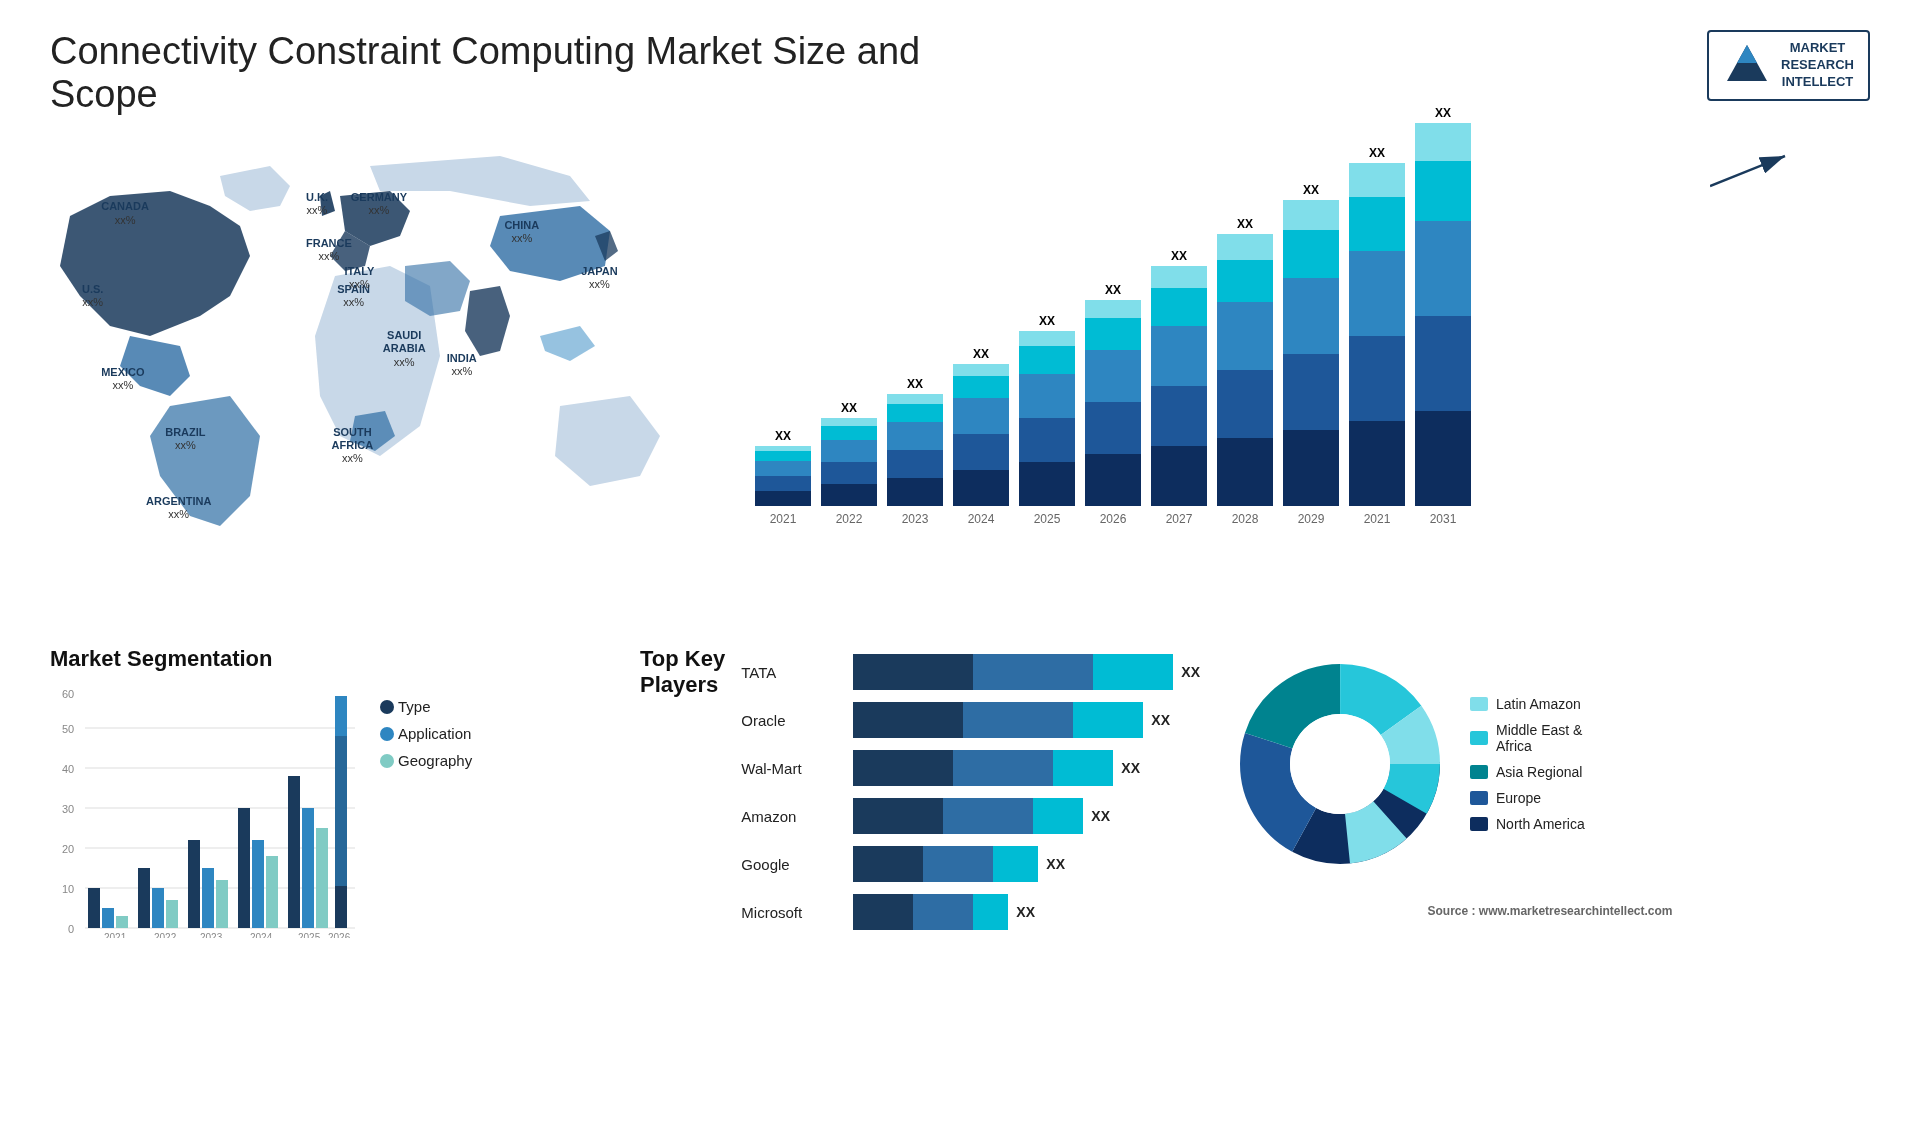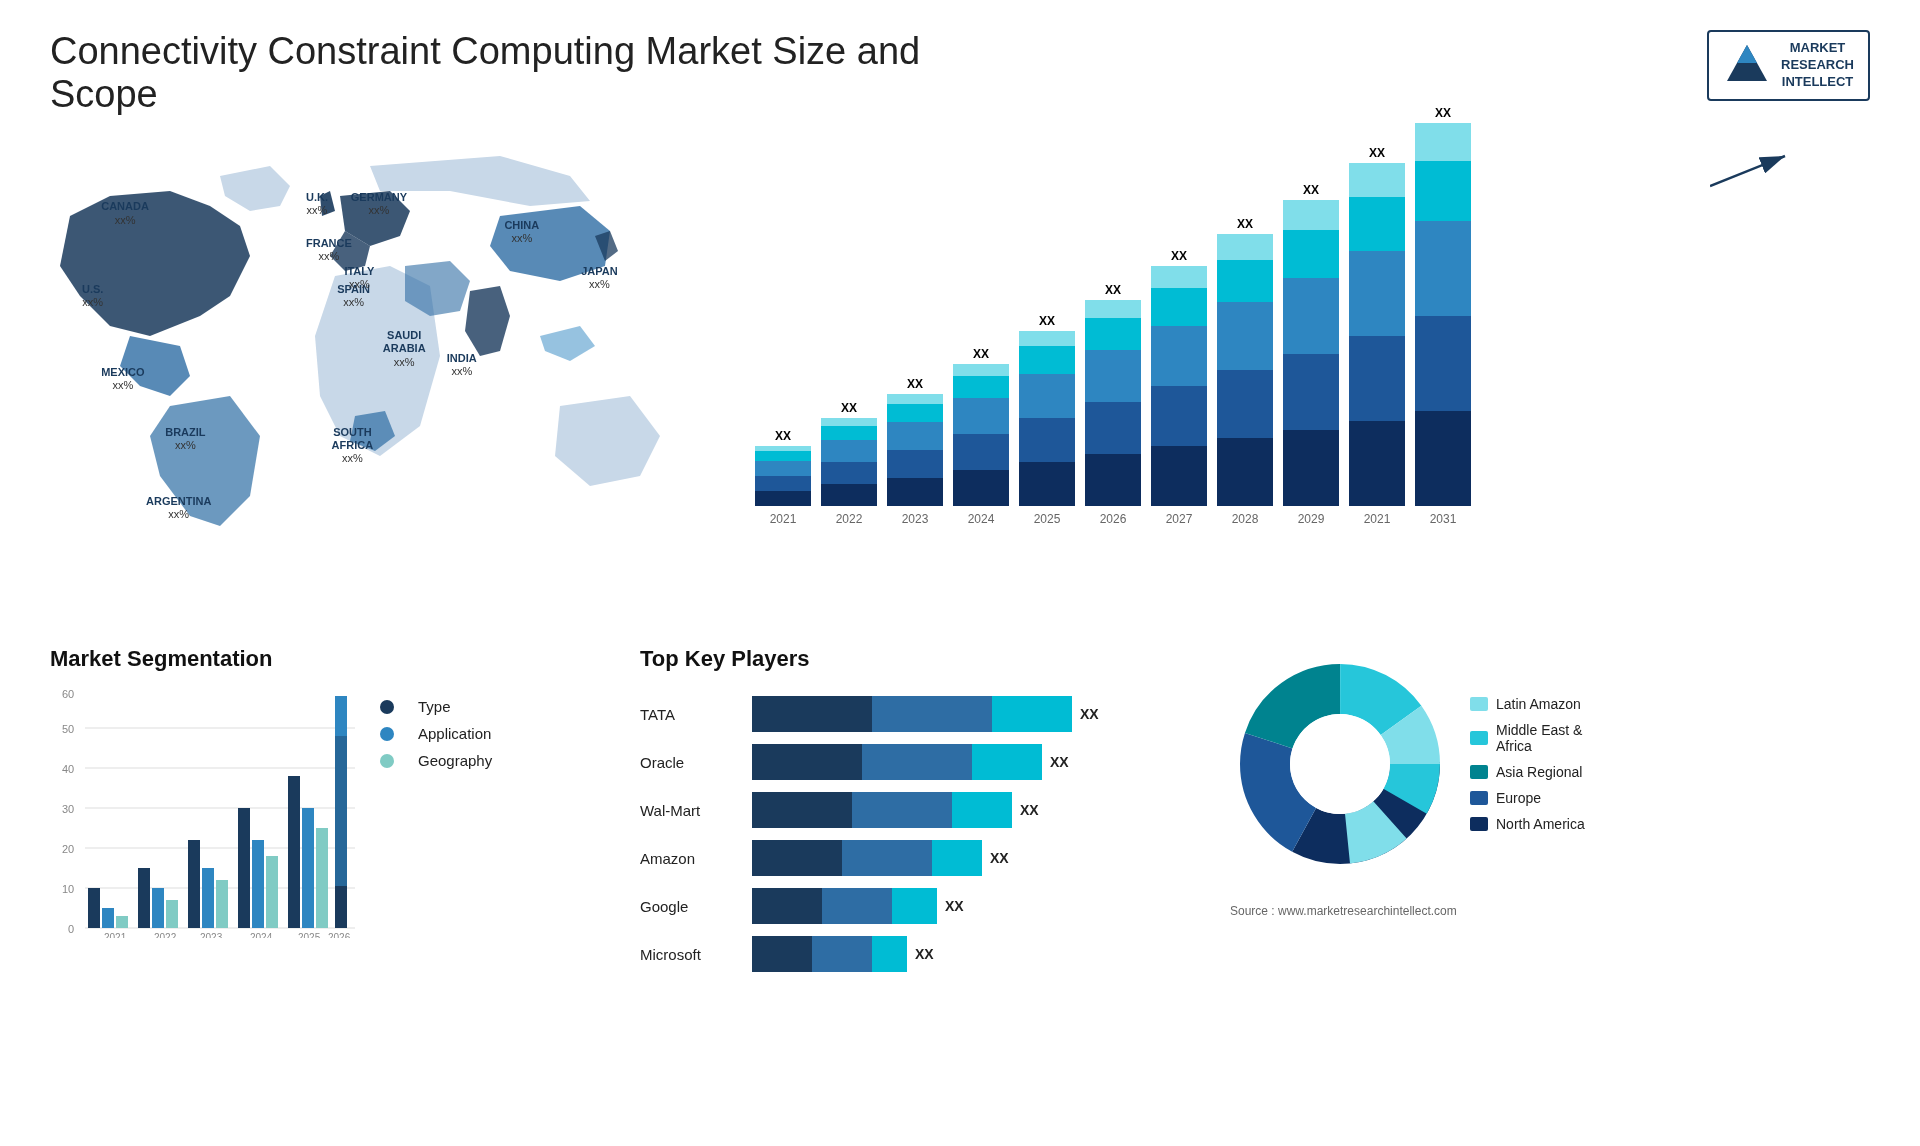--- a/index.html
+++ b/index.html
@@ -115,35 +115,35 @@
     }
     .seg-legend {
       display: flex;
       flex-direction: column;
       gap: 10px;
       padding-top: 10px;
     }
     .seg-legend-item {
       display: flex;
       align-items: center;
-      gap: 24px;
+      gap: 4px;
       font-size: 15px;
       color: #222;
     }
     .legend-dot {
       width: 14px;
       height: 14px;
       border-radius: 50%;
       flex-shrink: 0;
     }
 
     
     .key-players-section {
       display: flex;
-      flex-direction: column;
+      flex-direction: row;
     }
     .players-chart {
       display: flex;
       flex-direction: column;
       gap: 12px;
       margin-top: 8px;
     }
     .player-row {
       display: flex;
       align-items: center;
@@ -201,22 +201,23 @@
       width: 18px;
       height: 14px;
       border-radius: 2px;
       flex-shrink: 0;
     }
 
     
     .source-text {
       font-size: 12px;
       color: #666;
-      text-align: left;
+      text-align: center;
       margin-top: 10px;
+      font-weight: bold;
     }
   </style>
 </head>
 <body>
 
 <div>
 
   <div class="header">
     <h1 class="page-title">Connectivity Constraint Computing Market Size and Scope</h1>
     <div class="logo">

